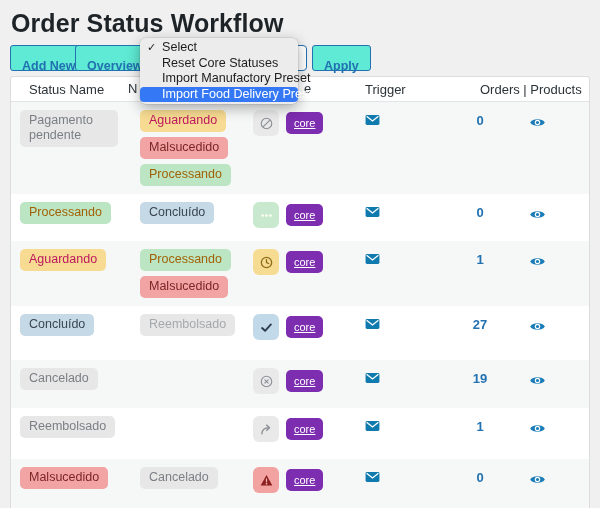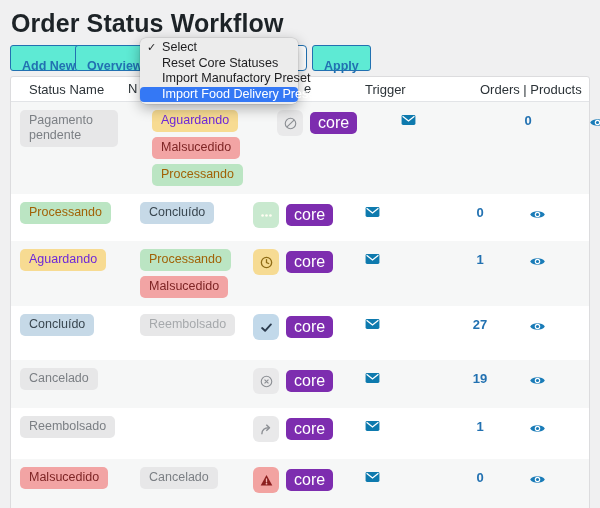--- a/index.html
+++ b/index.html
@@ -59,59 +59,59 @@
   .thead .th.c5{padding-left:35px;}
   .frag{position:absolute;top:4px;font-size:13px;color:#2c3338;}
   .frag.left{left:117px;}
   .frag.right{left:293px;}
 
   .row{
     display:grid;grid-template-columns:120px 112px 112px 90px 70px 74px;
     padding:8px 0;box-sizing:border-box;align-items:start;
   }
   .row:nth-child(odd){background:#f6f7f7;}
-  .row:nth-child(1){min-height:84px;gap:12px;}
+  .row:nth-child(1){min-height:84px;}
   .row:nth-child(2){min-height:47px;}
   .row:nth-child(3){min-height:58px;}
   .row:nth-child(4){min-height:54px;}
   .row:nth-child(5){min-height:48px;}
   .row:nth-child(6){min-height:51px;}
   .row:nth-child(7){min-height:56px;}
   .row:last-child{border-radius:0 0 3px 3px;}
 
   .cell{padding-left:9px;}
   .cell.c3,.cell.c4{padding-left:10px;}
   .cell.c5{padding-left:0;text-align:center;}
   .cell.c6{padding-left:14px;}
 
   .stack{display:flex;flex-direction:column;align-items:flex-start;gap:5px;}
   .badge{
     display:inline-block;box-sizing:border-box;max-width:98px;
     padding:3px 9px 4px;border-radius:5px;font-size:12.5px;line-height:15px;
   }
-  .b-yellow{background:#f7db92;color:#6d28d9;}
+  .b-yellow{background:#f7db92;color:#be185d;}
   .b-red{background:#f2a4a4;color:#7e2525;}
   .b-green{background:#bbe5c3;color:#a16207;}
   .b-blue{background:#c6d9e7;color:#3a4750;}
   .b-gray{background:#e7e7e8;color:#7b7f84;}
   .b-gray-muted{background:#e7e7e8;color:#a6a9ac;}
 
   .typewrap{display:flex;align-items:center;gap:7px;}
   .tile{
     width:26px;height:26px;border-radius:6px;flex:0 0 auto;
     display:flex;align-items:center;justify-content:center;
   }
   .tile-gray{background:#e9e9ea;color:#8c8f94;}
   .tile-green{background:#c9e9cf;color:#fffef2;}
   .tile-yellow{background:#f6db93;color:#8f6c16;}
   .tile-blue{background:#c2d9ea;color:#2b3b4d;}
   .tile-red{background:#f2a3a1;color:#8c1f1f;}
   .core{
     background:#7d2daf;color:#fff;border-radius:5px;
-    font-size:16px;line-height:14px;padding:4px 8px;
+    font-size:11px;line-height:14px;padding:4px 8px;text-decoration:underline;
   }
   .trigger-btn{display:inline-block;margin-top:2px;cursor:pointer;}
   .count{
     display:inline-block;margin-top:3px;color:#2271b1;font-weight:700;
     font-size:13px;text-decoration:none;cursor:pointer;
   }
   .eye-btn{display:inline-block;margin-top:4px;cursor:pointer;}
 </style>
 </head>
 <body>

